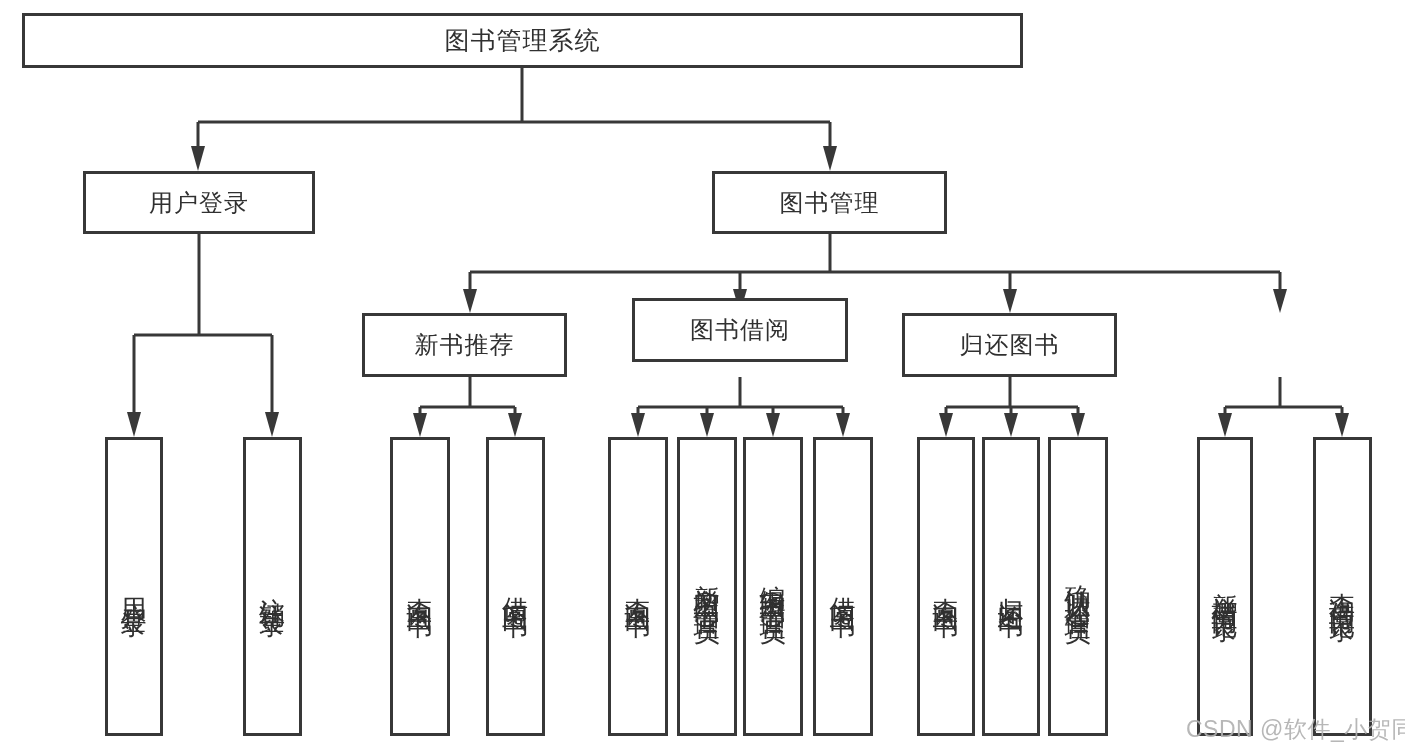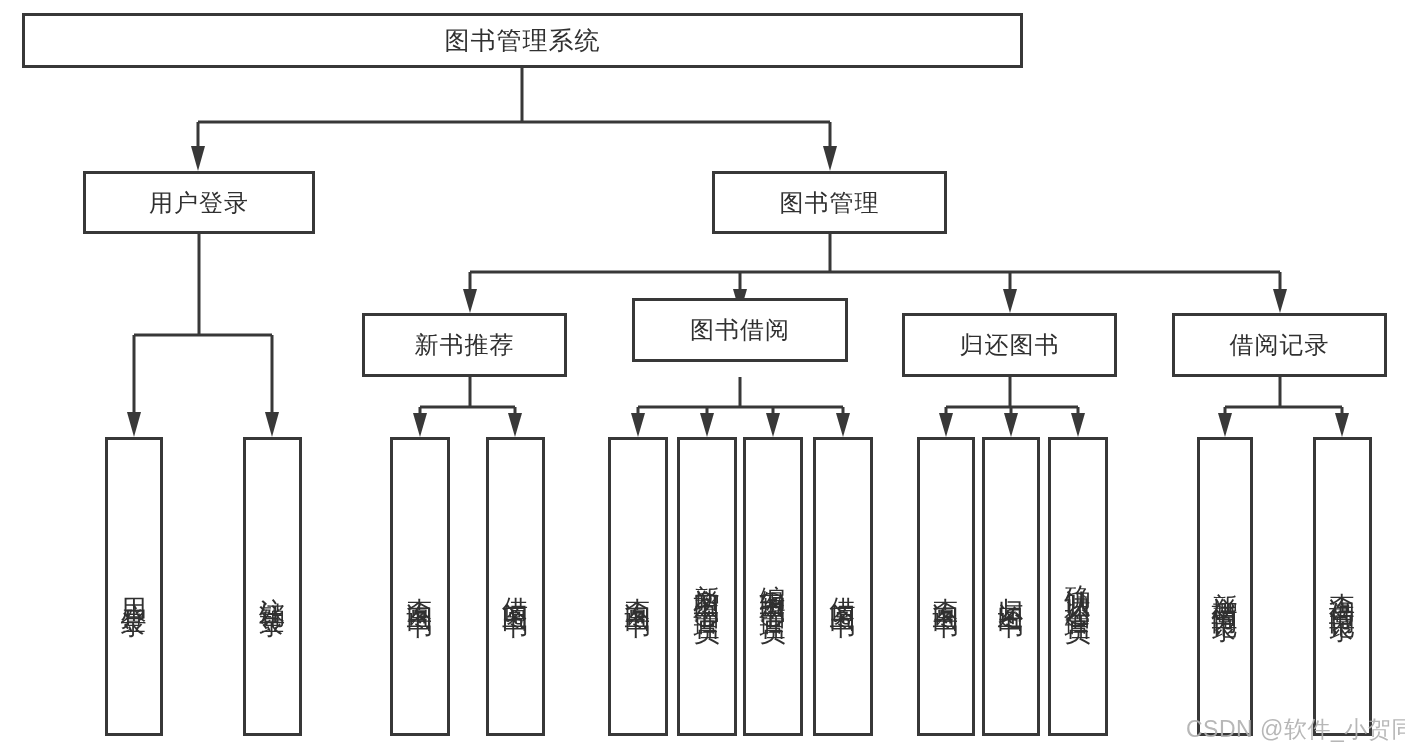--- a/index.html
+++ b/index.html
@@ -121,23 +121,20 @@
 
   <div class="node h" style="left:362px;top:313px;width:205px;height:64px">
     <span>新书推荐</span>
   </div>
   <div class="node h" style="left:632px;top:298px;width:216px;height:64px">
     <span>图书借阅</span>
   </div>
   <div class="node h" style="left:902px;top:313px;width:215px;height:64px">
     <span>归还图书</span>
   </div>
-  <div class="node h" style="left:1172px;top:313px;width:215px;height:64px">
-    <span>借阅记录</span>
-  </div>
 
   <div class="node v" style="left:105px;top:437px;width:58px;height:299px">
     <span>用户登录</span>
   </div>
   <div class="node v" style="left:243px;top:437px;width:59px;height:299px">
     <span>注销登录</span>
   </div>
 
   <div class="node v" style="left:390px;top:437px;width:60px;height:299px">
     <span>查询图书</span>

